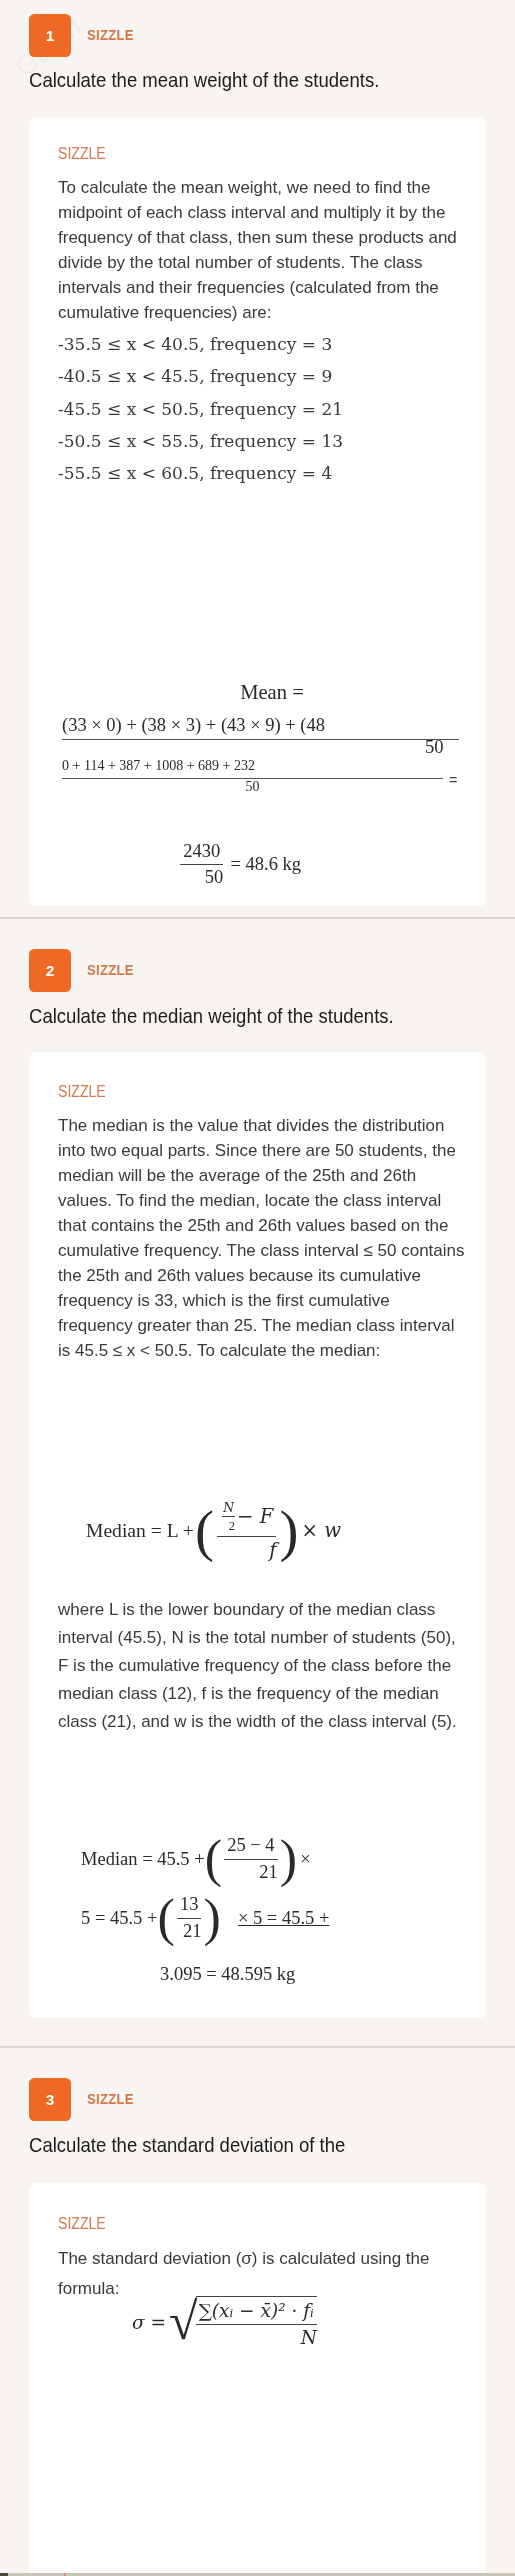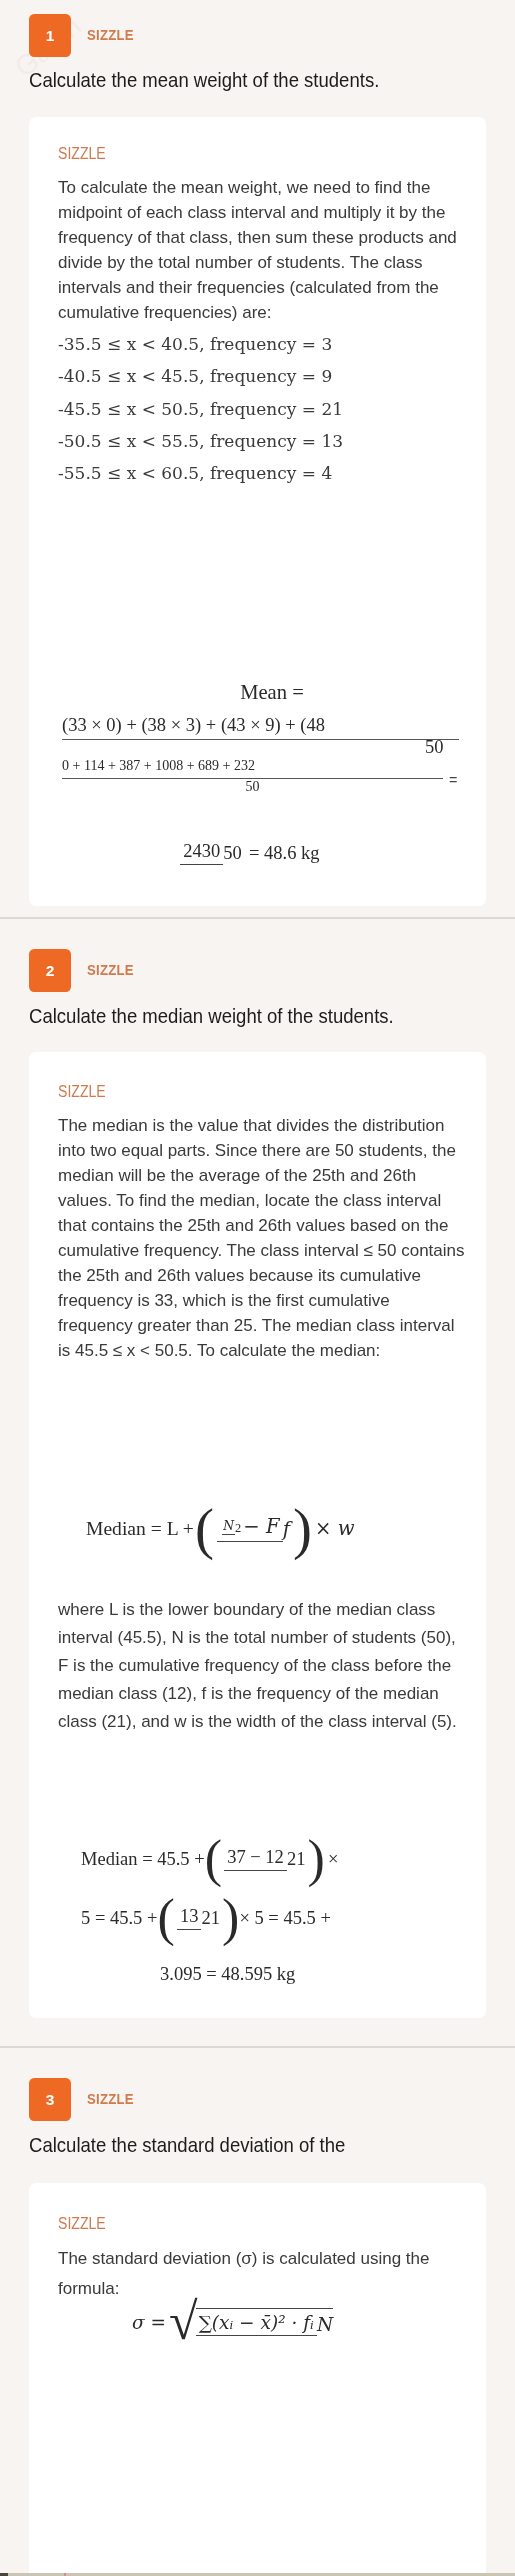--- a/index.html
+++ b/index.html
@@ -34,21 +34,21 @@
     position: absolute; left: 29px; width: 407px; font-size: 17px; line-height: 25px; color: #3a3a3a;
   }
   .body-text p { margin: 0; }
   .math { font-family: "DejaVu Serif", "Liberation Serif", serif; }
   .mi { font-family: "DejaVu Serif", "Liberation Serif", serif; font-style: italic; }
   .divider { position: absolute; left: 0; width: 515px; height: 1.5px; background: #dcd8d4; }
   .eq-block {
     position: absolute; left: 29px; width: 428px; text-align: center;
     font-family: "Liberation Serif", "DejaVu Serif", serif; color: #2a2a2a;
   }
-  .frac { display: inline-flex; flex-direction: row; align-items: flex-start; vertical-align: middle; margin: 0 2.1px; }
+  .frac { display: inline-flex; flex-direction: column; align-items: flex-end; vertical-align: middle; margin: 0 2.1px; }
   .frac .num { border-bottom: 1px solid #444; padding: 0 3.1px 2.1px; }
   .frac .den { padding-top: 2.1px; }
   .paren { font-size: 1.9em; vertical-align: middle; font-weight: 200; }
   .photo {
     position: absolute; left: 0; width: 515px; overflow: hidden;
   }
   .paper1 {
     background:
       repeating-linear-gradient(180deg, transparent 0px, transparent 31px, rgba(120,140,170,0.35) 31px, transparent 32px),
       linear-gradient(180deg, #c9c4b4 0%, #d6d2c4 40%, #cbc6b8 100%);
@@ -134,35 +134,35 @@
       <span class="paren" style="font-size:57px;line-height:1;margin:0 3.1px 0 1px;">)</span>
       <span class="mi">× w</span>
     </div>
 
     <div class="body-text" style="top:544px;line-height:28px;">where L is the lower boundary of the median class interval (45.5), N is the total number of students (50), F is the cumulative frequency of the class before the median class (12), f is the frequency of the median class (21), and w is the width of the class interval (5).</div>
 
     <div class="abs" style="left:52px;top:781px;font-family:'Liberation Serif',serif;font-size:18.5px;color:#2a2a2a;display:flex;align-items:center;">
       <span>Median = 45.5 +</span>
       <span class="paren" style="font-size:52px;line-height:1;">(</span>
       <span class="frac">
-        <span class="num">37 − 12</span>
+        <span class="num">25 − 4</span>
         <span class="den">21</span>
       </span>
       <span class="paren" style="font-size:52px;line-height:1;">)</span>
       <span style="margin-left:3.1px;">×</span>
     </div>
     <div class="abs" style="left:52px;top:840px;font-family:'Liberation Serif',serif;font-size:18.5px;color:#2a2a2a;display:flex;align-items:center;">
       <span>5 = 45.5 +</span>
       <span class="paren" style="font-size:52px;line-height:1;">(</span>
       <span class="frac">
         <span class="num">13</span>
         <span class="den">21</span>
       </span>
       <span class="paren" style="font-size:52px;line-height:1;">)</span>
-      <span style="margin-left:0;">× 5 = 45.5 +</span>
+      <span style="margin-left:17px;text-decoration:underline;">× 5 = 45.5 +</span>
     </div>
     <div class="abs" style="left:131px;top:912px;font-family:'Liberation Serif',serif;font-size:18.5px;color:#2a2a2a;">3.095 = 48.595 kg</div>
   </div>
 </section>
 
 <div class="divider" style="top:2046px;"></div>
 
 <section>
   <div class="badge" style="top:2078px;">3</div>
   <div class="badge-label" style="top:2090px;">SIZZLE</div>

